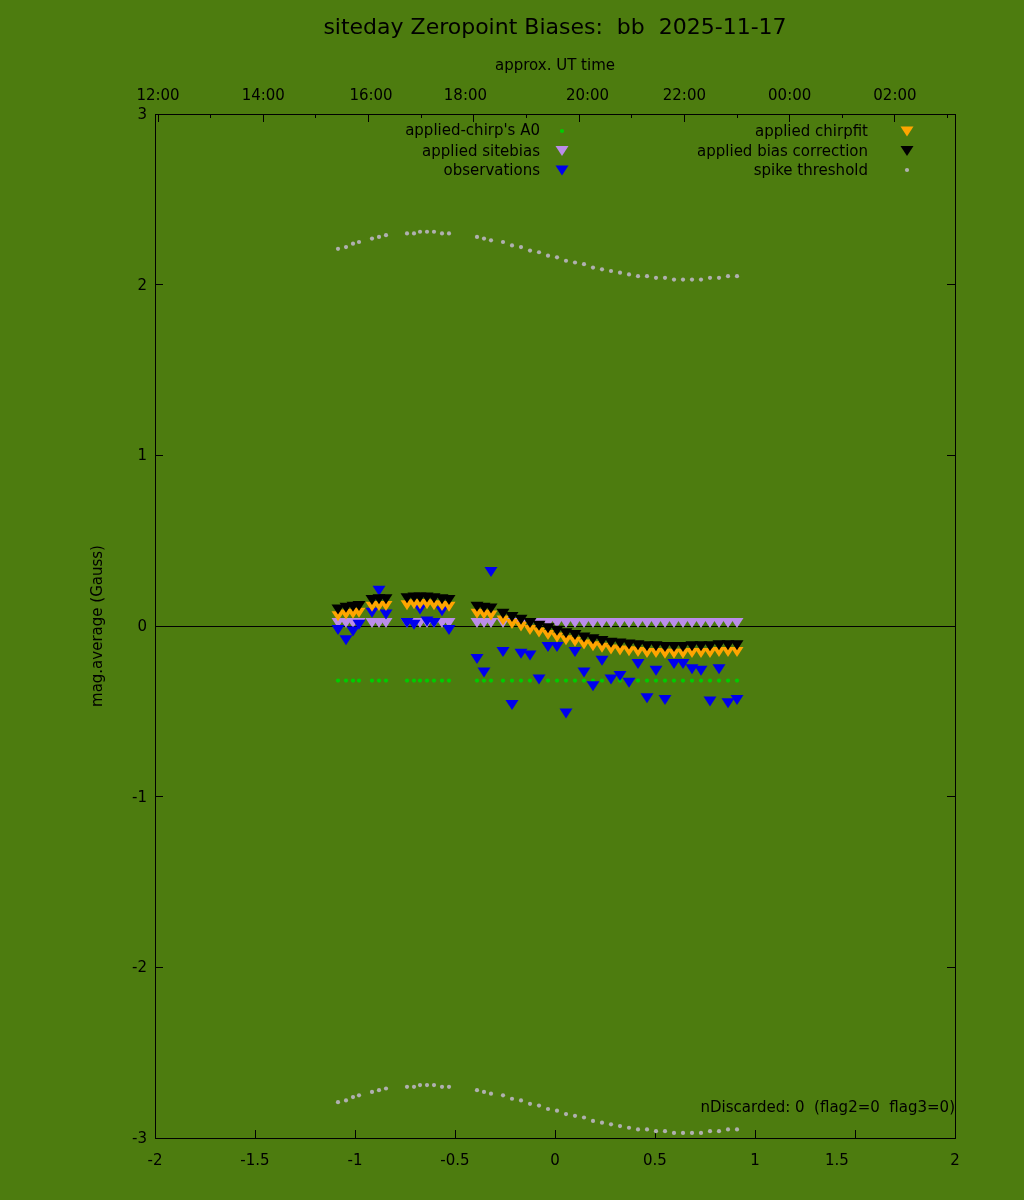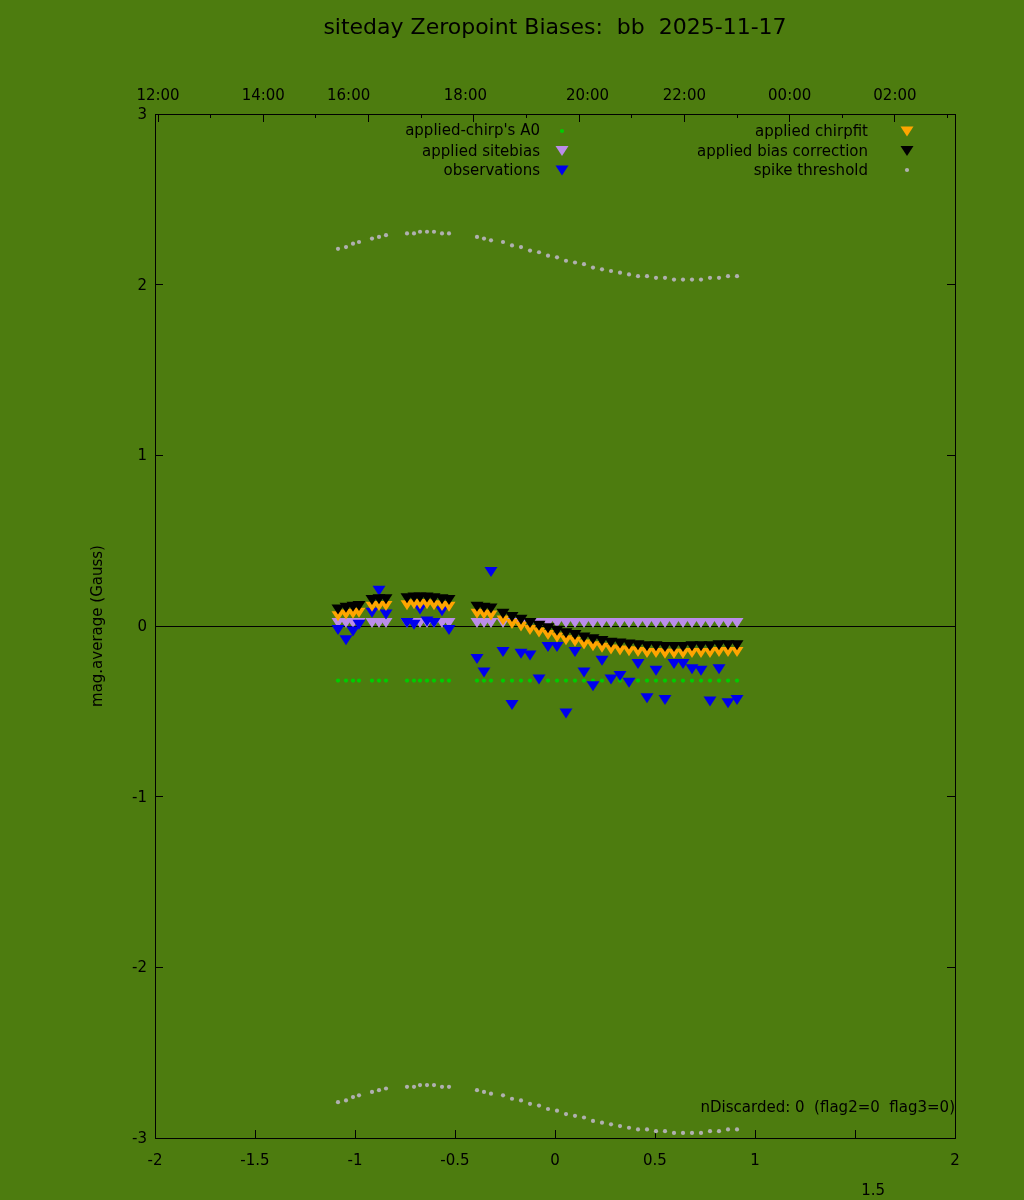--- a/index.html
+++ b/index.html
@@ -373,20 +373,21 @@
       <polygon points="730.5,640.2733333333333 743.5,640.2733333333333 737,650.2733333333333" fill="#000000"></polygon>
       <circle cx="562" cy="131" r="2.1" fill="#00cc00"></circle>
       <polygon points="555.5,146 568.5,146 562,156" fill="#bb8dea"></polygon>
       <polygon points="555.5,165.5 568.5,165.5 562,175.5" fill="#0000ee"></polygon>
       <polygon points="900.5,126.5 913.5,126.5 907,136.5" fill="#ffa500"></polygon>
       <polygon points="900.5,146 913.5,146 907,156" fill="#000000"></polygon>
       <circle cx="907" cy="170" r="2.1" fill="#b0b0b0"></circle>
     </svg>
 
   <div class="txt title">siteday Zeropoint Biases:  bb  2025-11-17</div>
+  <div class="txt x2label">approx. UT time</div>
   <div class="txt ylabel">mag.average (Gauss)</div>
   <div class="txt nobs2">nDiscarded: 0  (flag2=0  flag3=0)</div>
 
   <div class="lgl" style="top:121px;">applied-chirp's A0</div>
   <div class="lgl" style="top:141.5px;">applied sitebias</div>
   <div class="lgl" style="top:161px;">observations</div>
   <div class="lgr" style="top:122px;">applied chirpfit</div>
   <div class="lgr" style="top:141.5px;">applied bias correction</div>
   <div class="lgr" style="top:161px;">spike threshold</div>
 <div class="tick" style="left: 87px; width: 60px; text-align: right; top: 105px;">3</div>
@@ -396,23 +397,23 @@
     <div class="tick" style="left: 87px; width: 60px; text-align: right; top: 787.667px;">-1</div>
     <div class="tick" style="left: 87px; width: 60px; text-align: right; top: 958.333px;">-2</div>
     <div class="tick" style="left: 87px; width: 60px; text-align: right; top: 1129px;">-3</div>
     <div class="tick" style="left: 125px; width: 60px; text-align: center; top: 1151px;">-2</div>
     <div class="tick" style="left: 225px; width: 60px; text-align: center; top: 1151px;">-1.5</div>
     <div class="tick" style="left: 325px; width: 60px; text-align: center; top: 1151px;">-1</div>
     <div class="tick" style="left: 425px; width: 60px; text-align: center; top: 1151px;">-0.5</div>
     <div class="tick" style="left: 525px; width: 60px; text-align: center; top: 1151px;">0</div>
     <div class="tick" style="left: 625px; width: 60px; text-align: center; top: 1151px;">0.5</div>
     <div class="tick" style="left: 725px; width: 60px; text-align: center; top: 1151px;">1</div>
-    <div class="tick" style="left: 825px; width: 60px; text-align: right; top: 1151px; margin-top: 30px;">1.5</div>
+    <div class="tick" style="left: 825px; width: 60px; text-align: left; top: 1151px;">1.5</div>
     <div class="tick" style="left: 925px; width: 60px; text-align: center; top: 1151px;">2</div>
     <div class="tick" style="left: 128px; width: 60px; text-align: center; top: 86px;">12:00</div>
     <div class="tick" style="left: 233.28px; width: 60px; text-align: center; top: 86px;">14:00</div>
-    <div class="tick" style="left: 327px; width: 60px; text-align: left; top: 86px;">16:00</div>
+    <div class="tick" style="left: 341px; width: 60px; text-align: center; top: 86px;">16:00</div>
     <div class="tick" style="left: 443.84px; width: 60px; text-align: left; top: 86px;">18:00</div>
     <div class="tick" style="left: 549.12px; width: 60px; text-align: right; top: 86px;">20:00</div>
     <div class="tick" style="left: 654.4px; width: 60px; text-align: center; top: 86px;">22:00</div>
     <div class="tick" style="left: 759.68px; width: 60px; text-align: center; top: 86px;">00:00</div>
     <div class="tick" style="left: 864.96px; width: 60px; text-align: center; top: 86px;">02:00</div>
   </div>
 
 </body></html>

